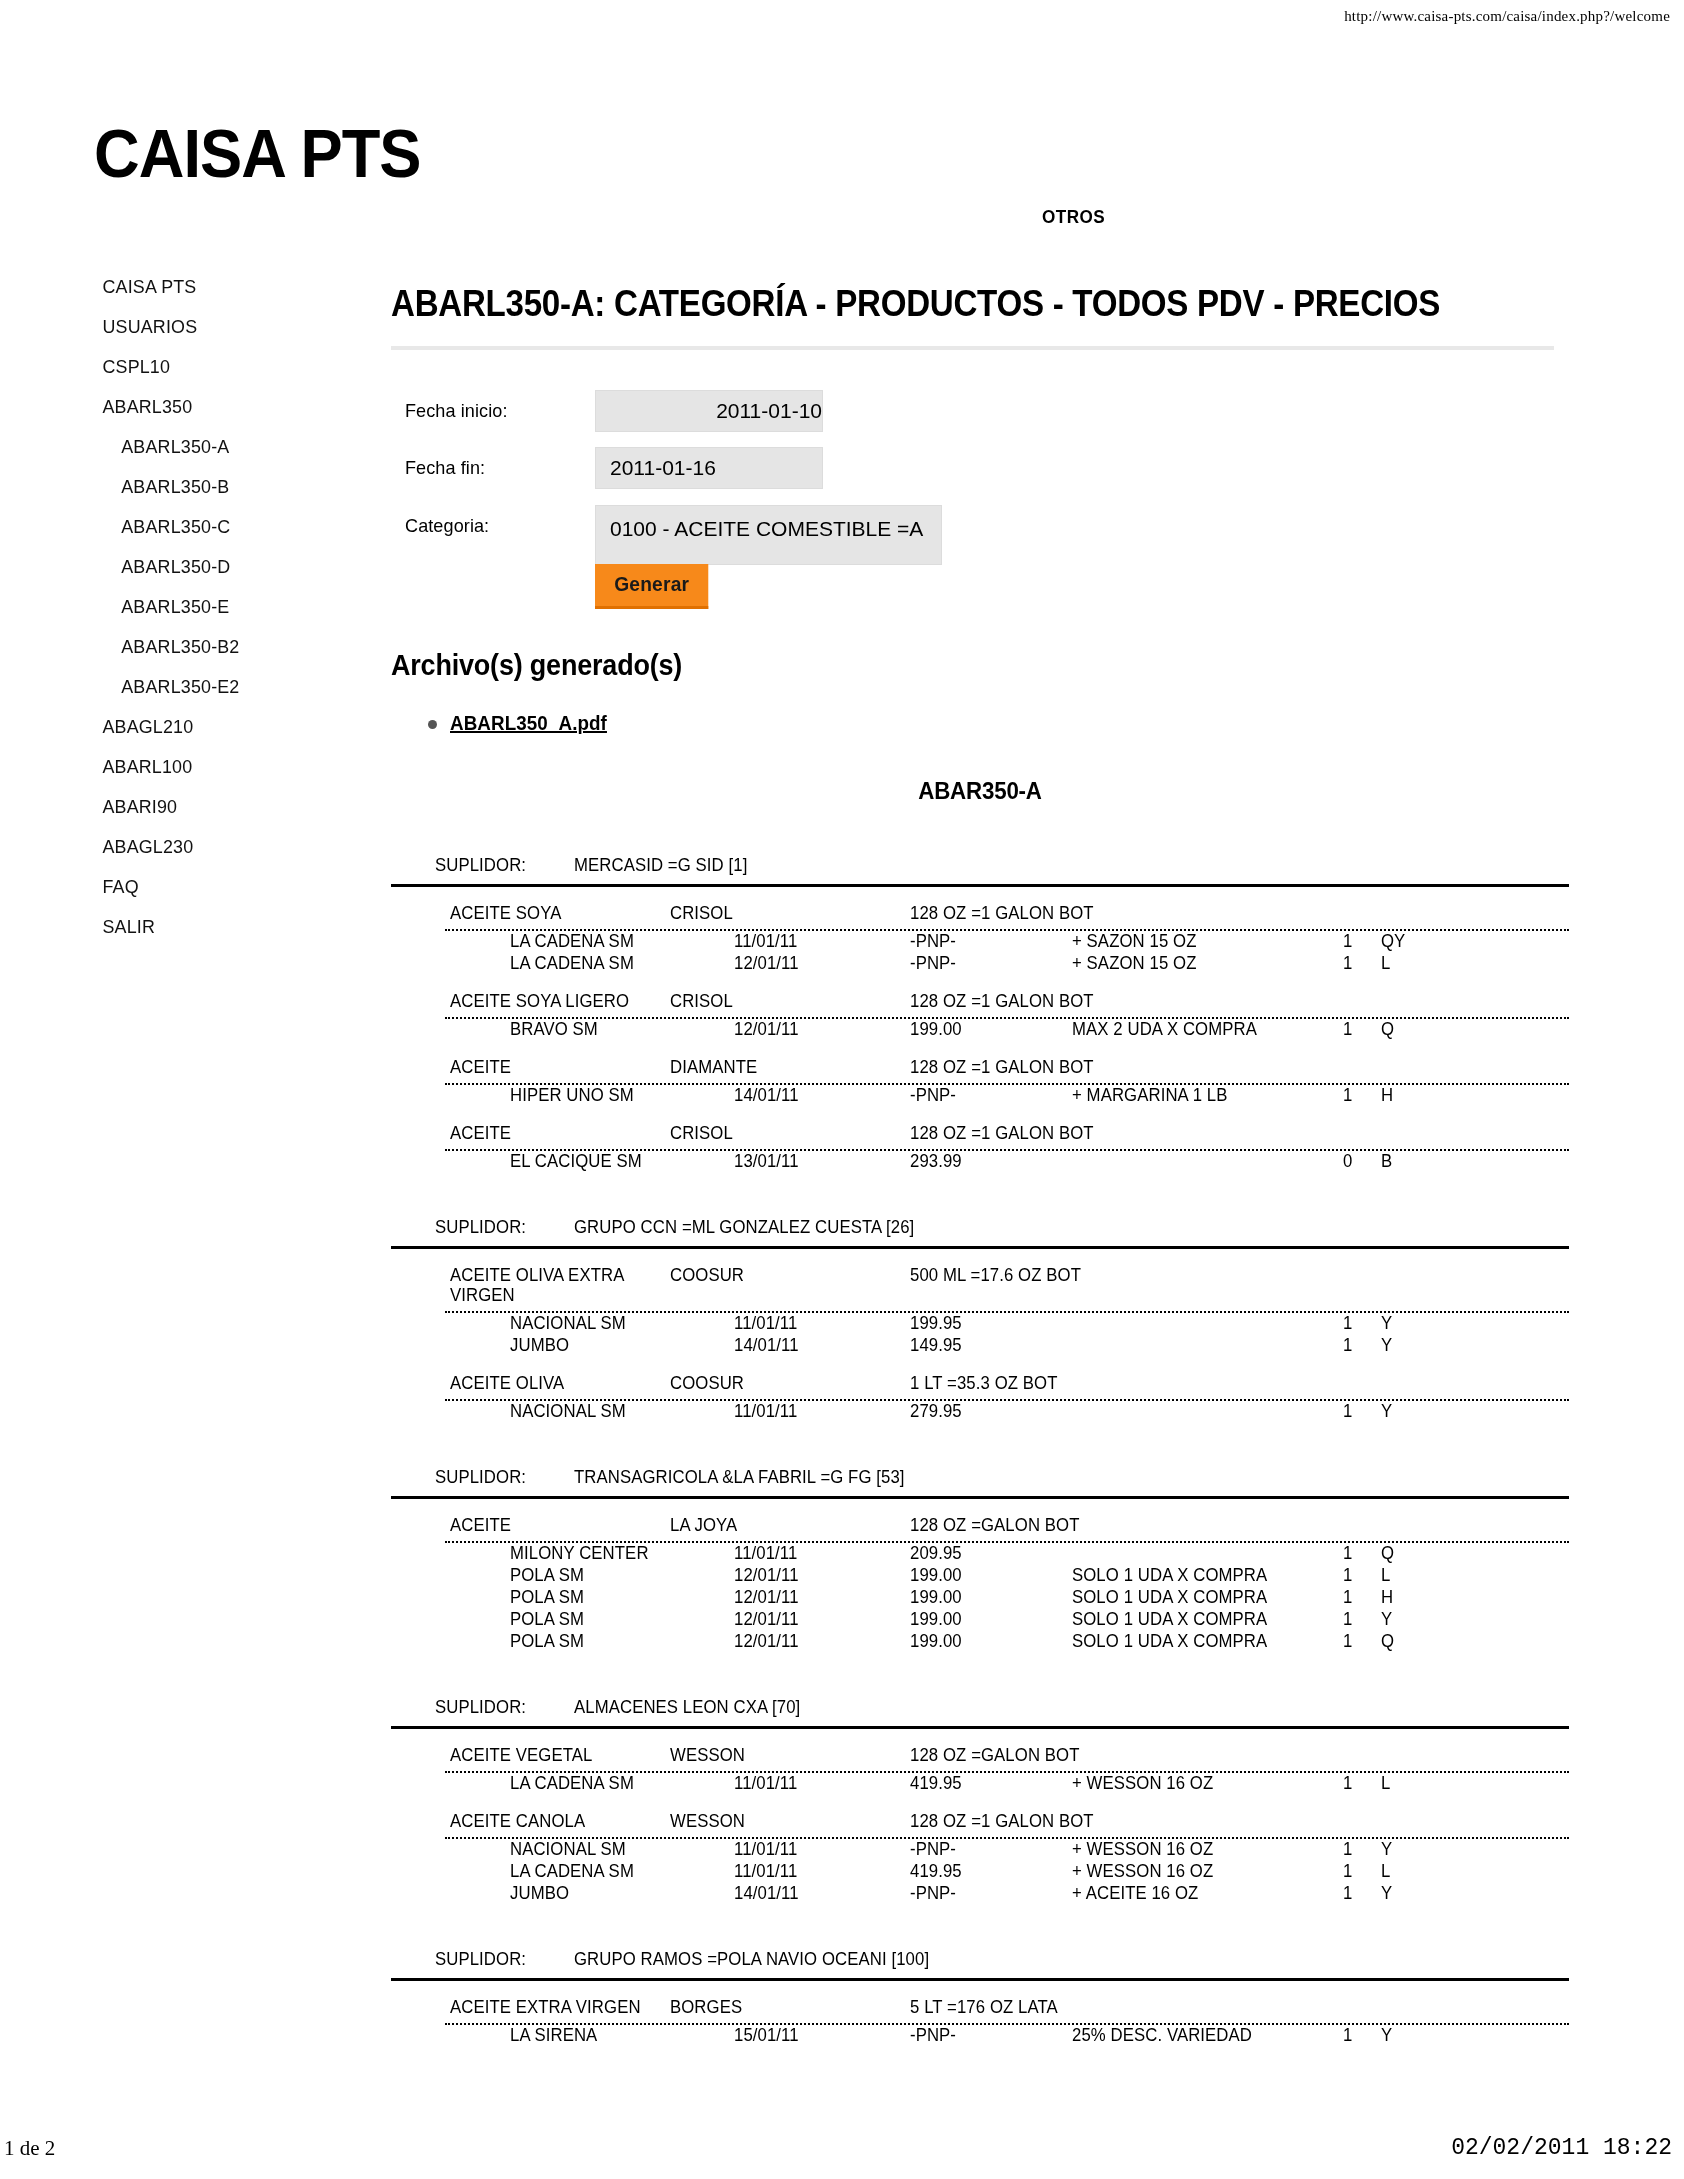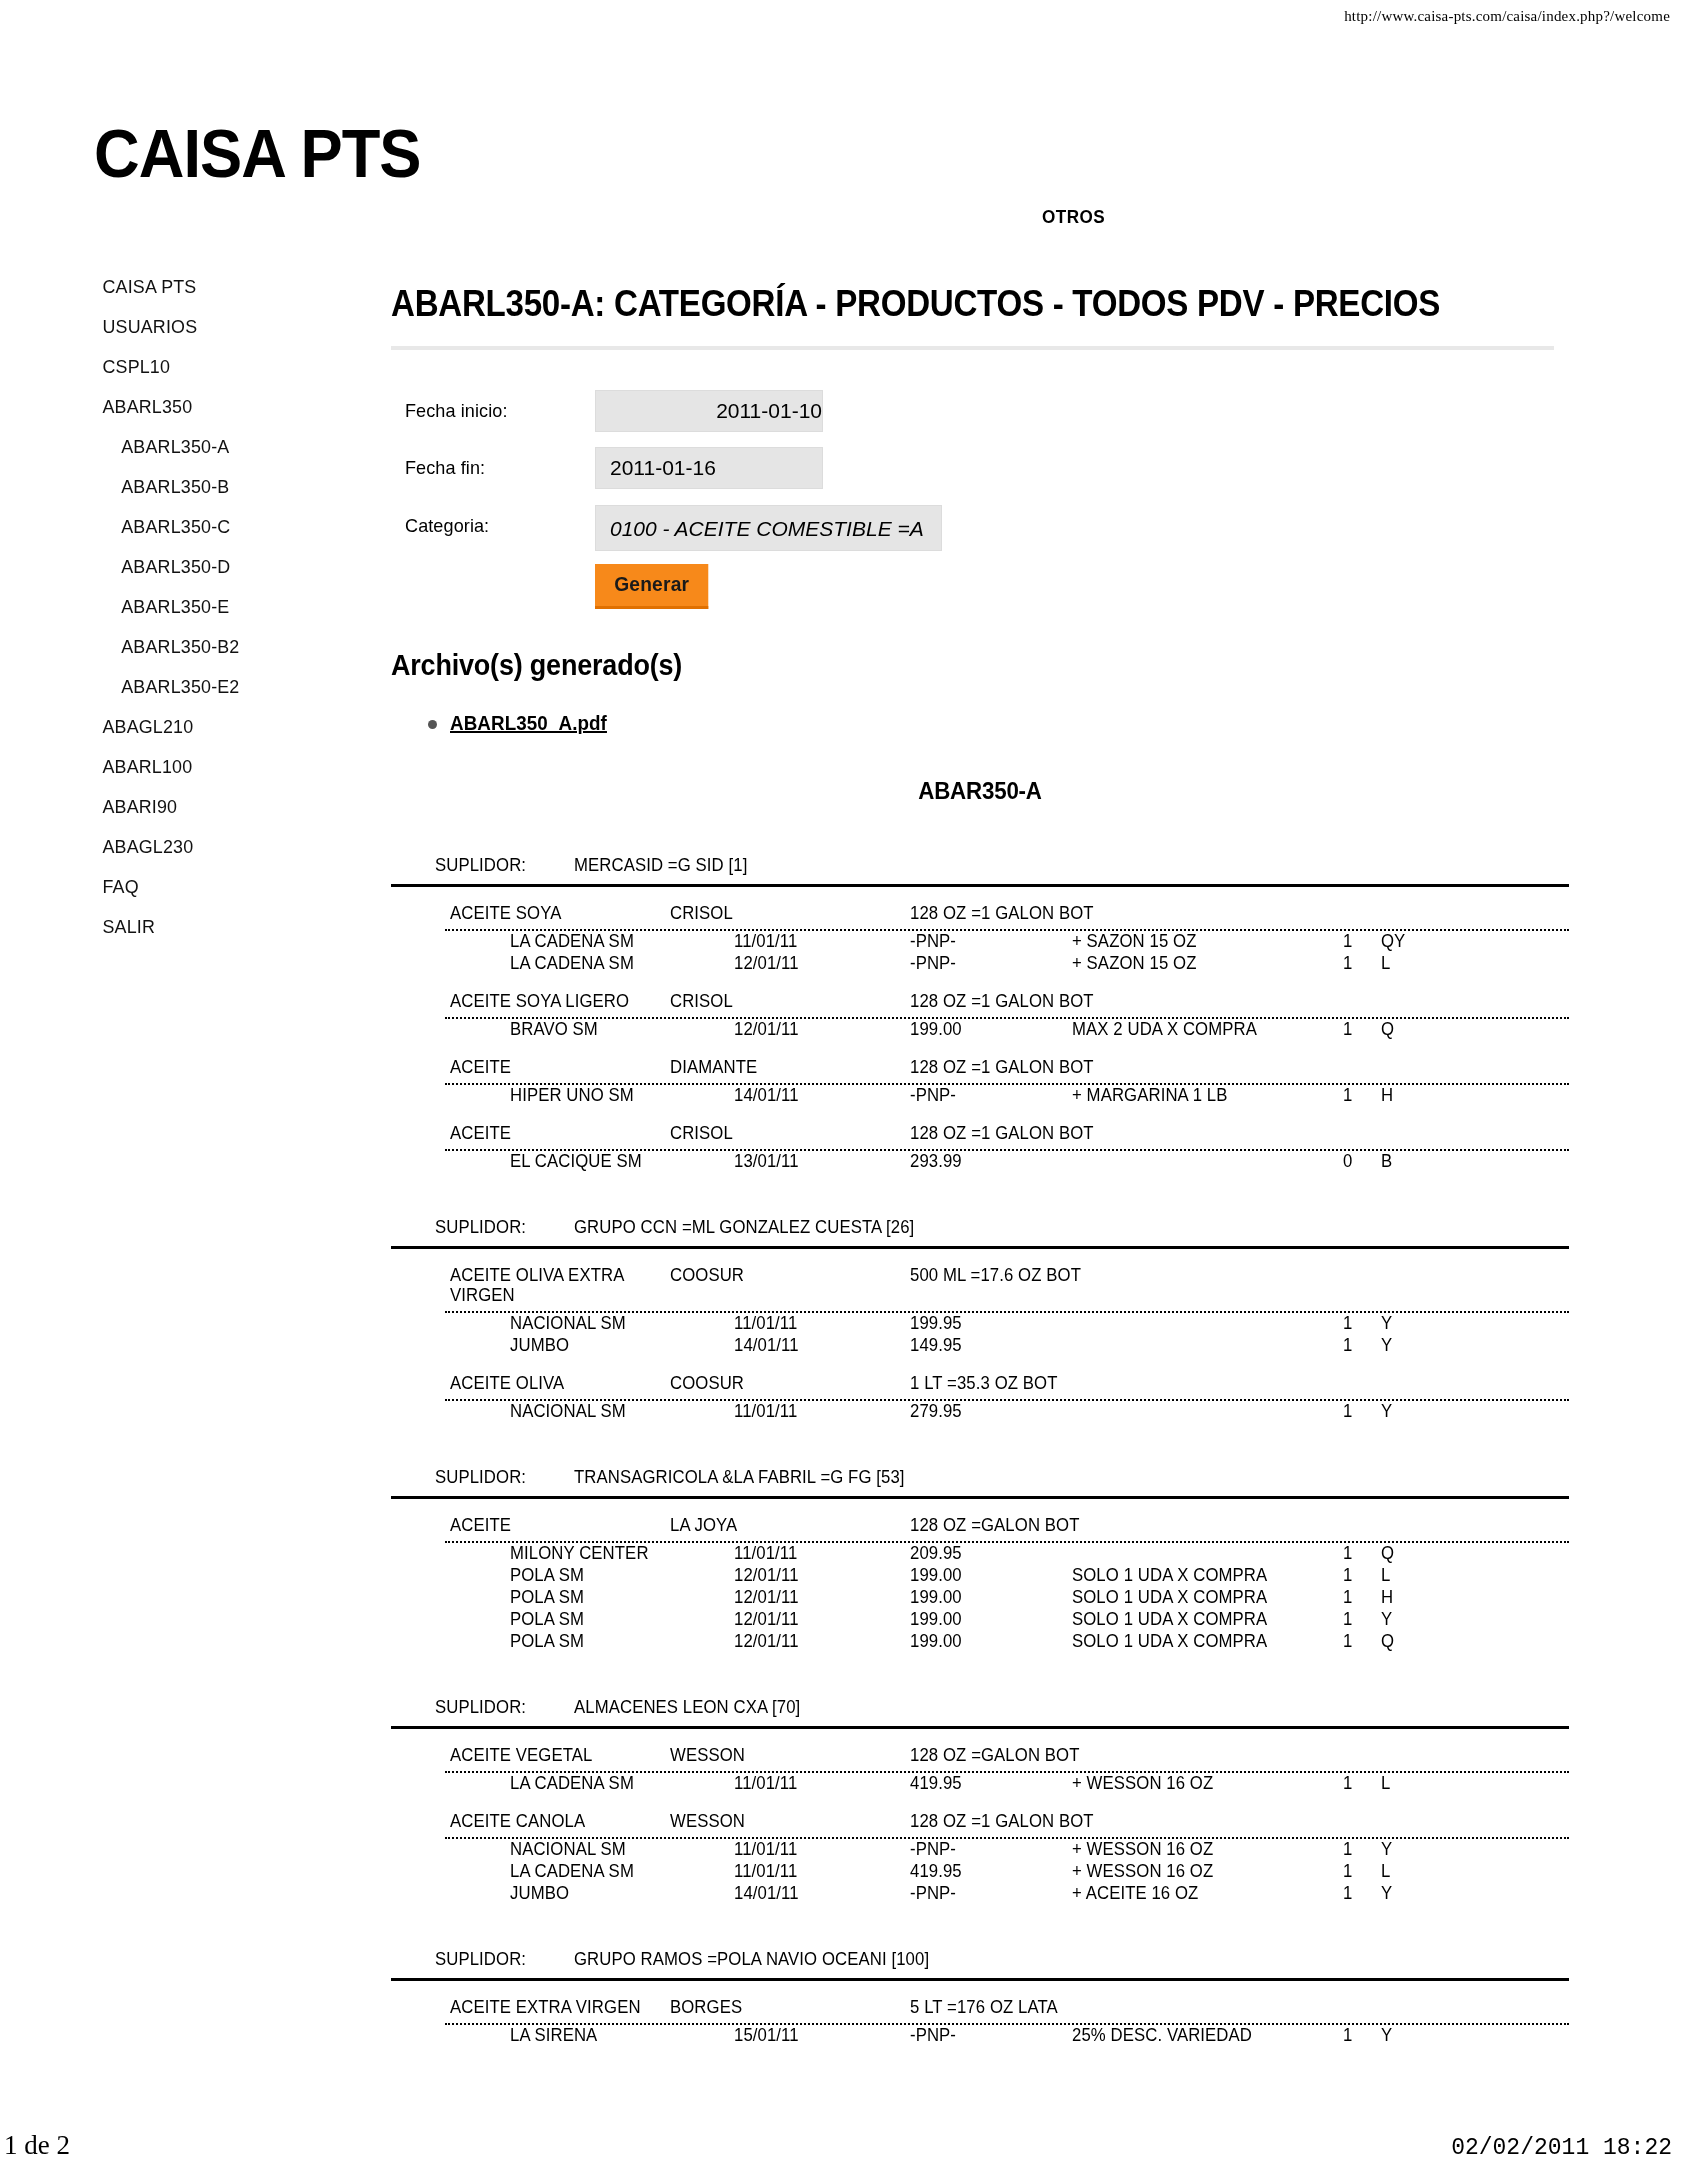--- a/index.html
+++ b/index.html
@@ -25,21 +25,21 @@
     font-size: 15px;
     letter-spacing: 0.2px;
     color: #000;
     white-space: nowrap;
   }
   .print-footer-left {
     position: absolute;
     left: 4px;
     bottom: 18px;
     font-family: "Liberation Serif", serif;
-    font-size: 27px;
+    font-size: 21px;
   }
   .print-footer-right {
     position: absolute;
     right: 12px;
     bottom: 18px;
     font-family: Liberation Mono, monospace;
     font-size: 23px;
   }
 
   
@@ -150,23 +150,22 @@
     font-size: 21px;
     font-family: "Liberation Sans", sans-serif;
     padding: 0 0 0 14px;
     line-height: 40px;
     color: #000;
     white-space: nowrap;
     overflow: hidden;
   }
   .form-input.wide {
     width: 347px;
-    height: 46px;
+    height: 60px;
     line-height: 46px;
-    font-style: italic;
   }
   .btn-generar {
     position: absolute;
     left: 204px;
     top: 0;
     background: #F7891A;
     border: none;
     border-bottom: 3px solid #E07000;
     color: #1a1a1a;
     font-family: "Liberation Sans", sans-serif;

